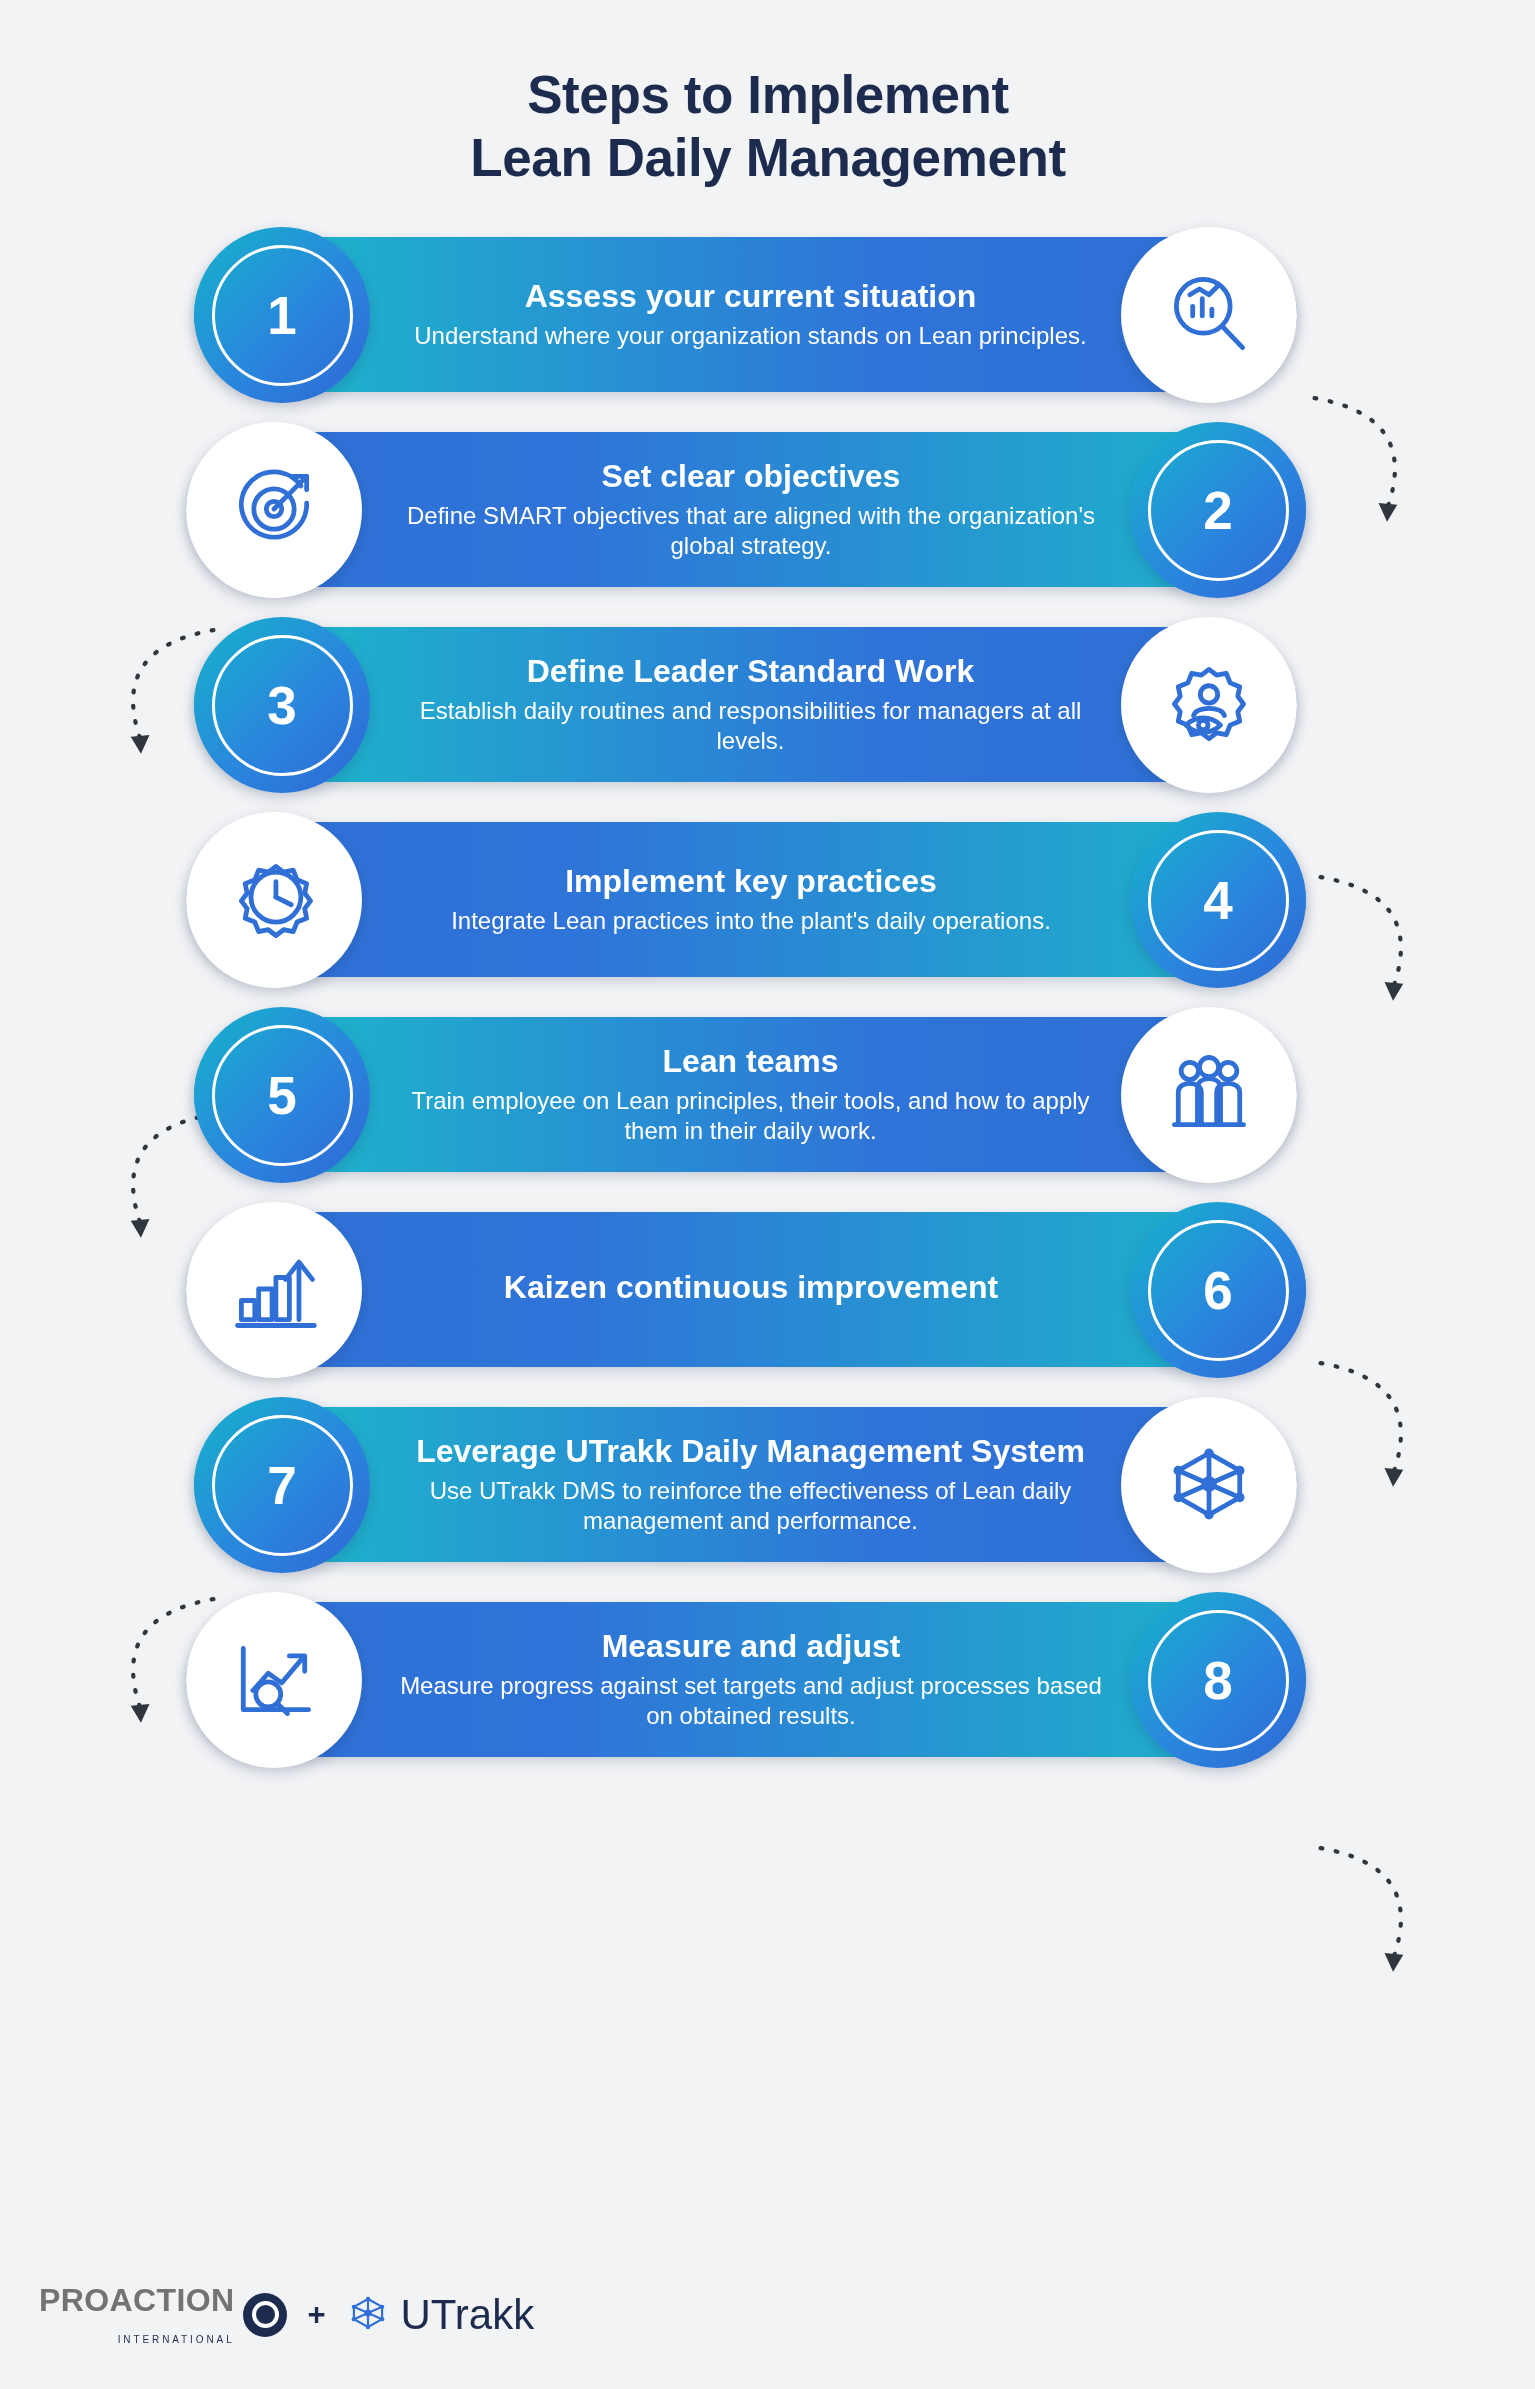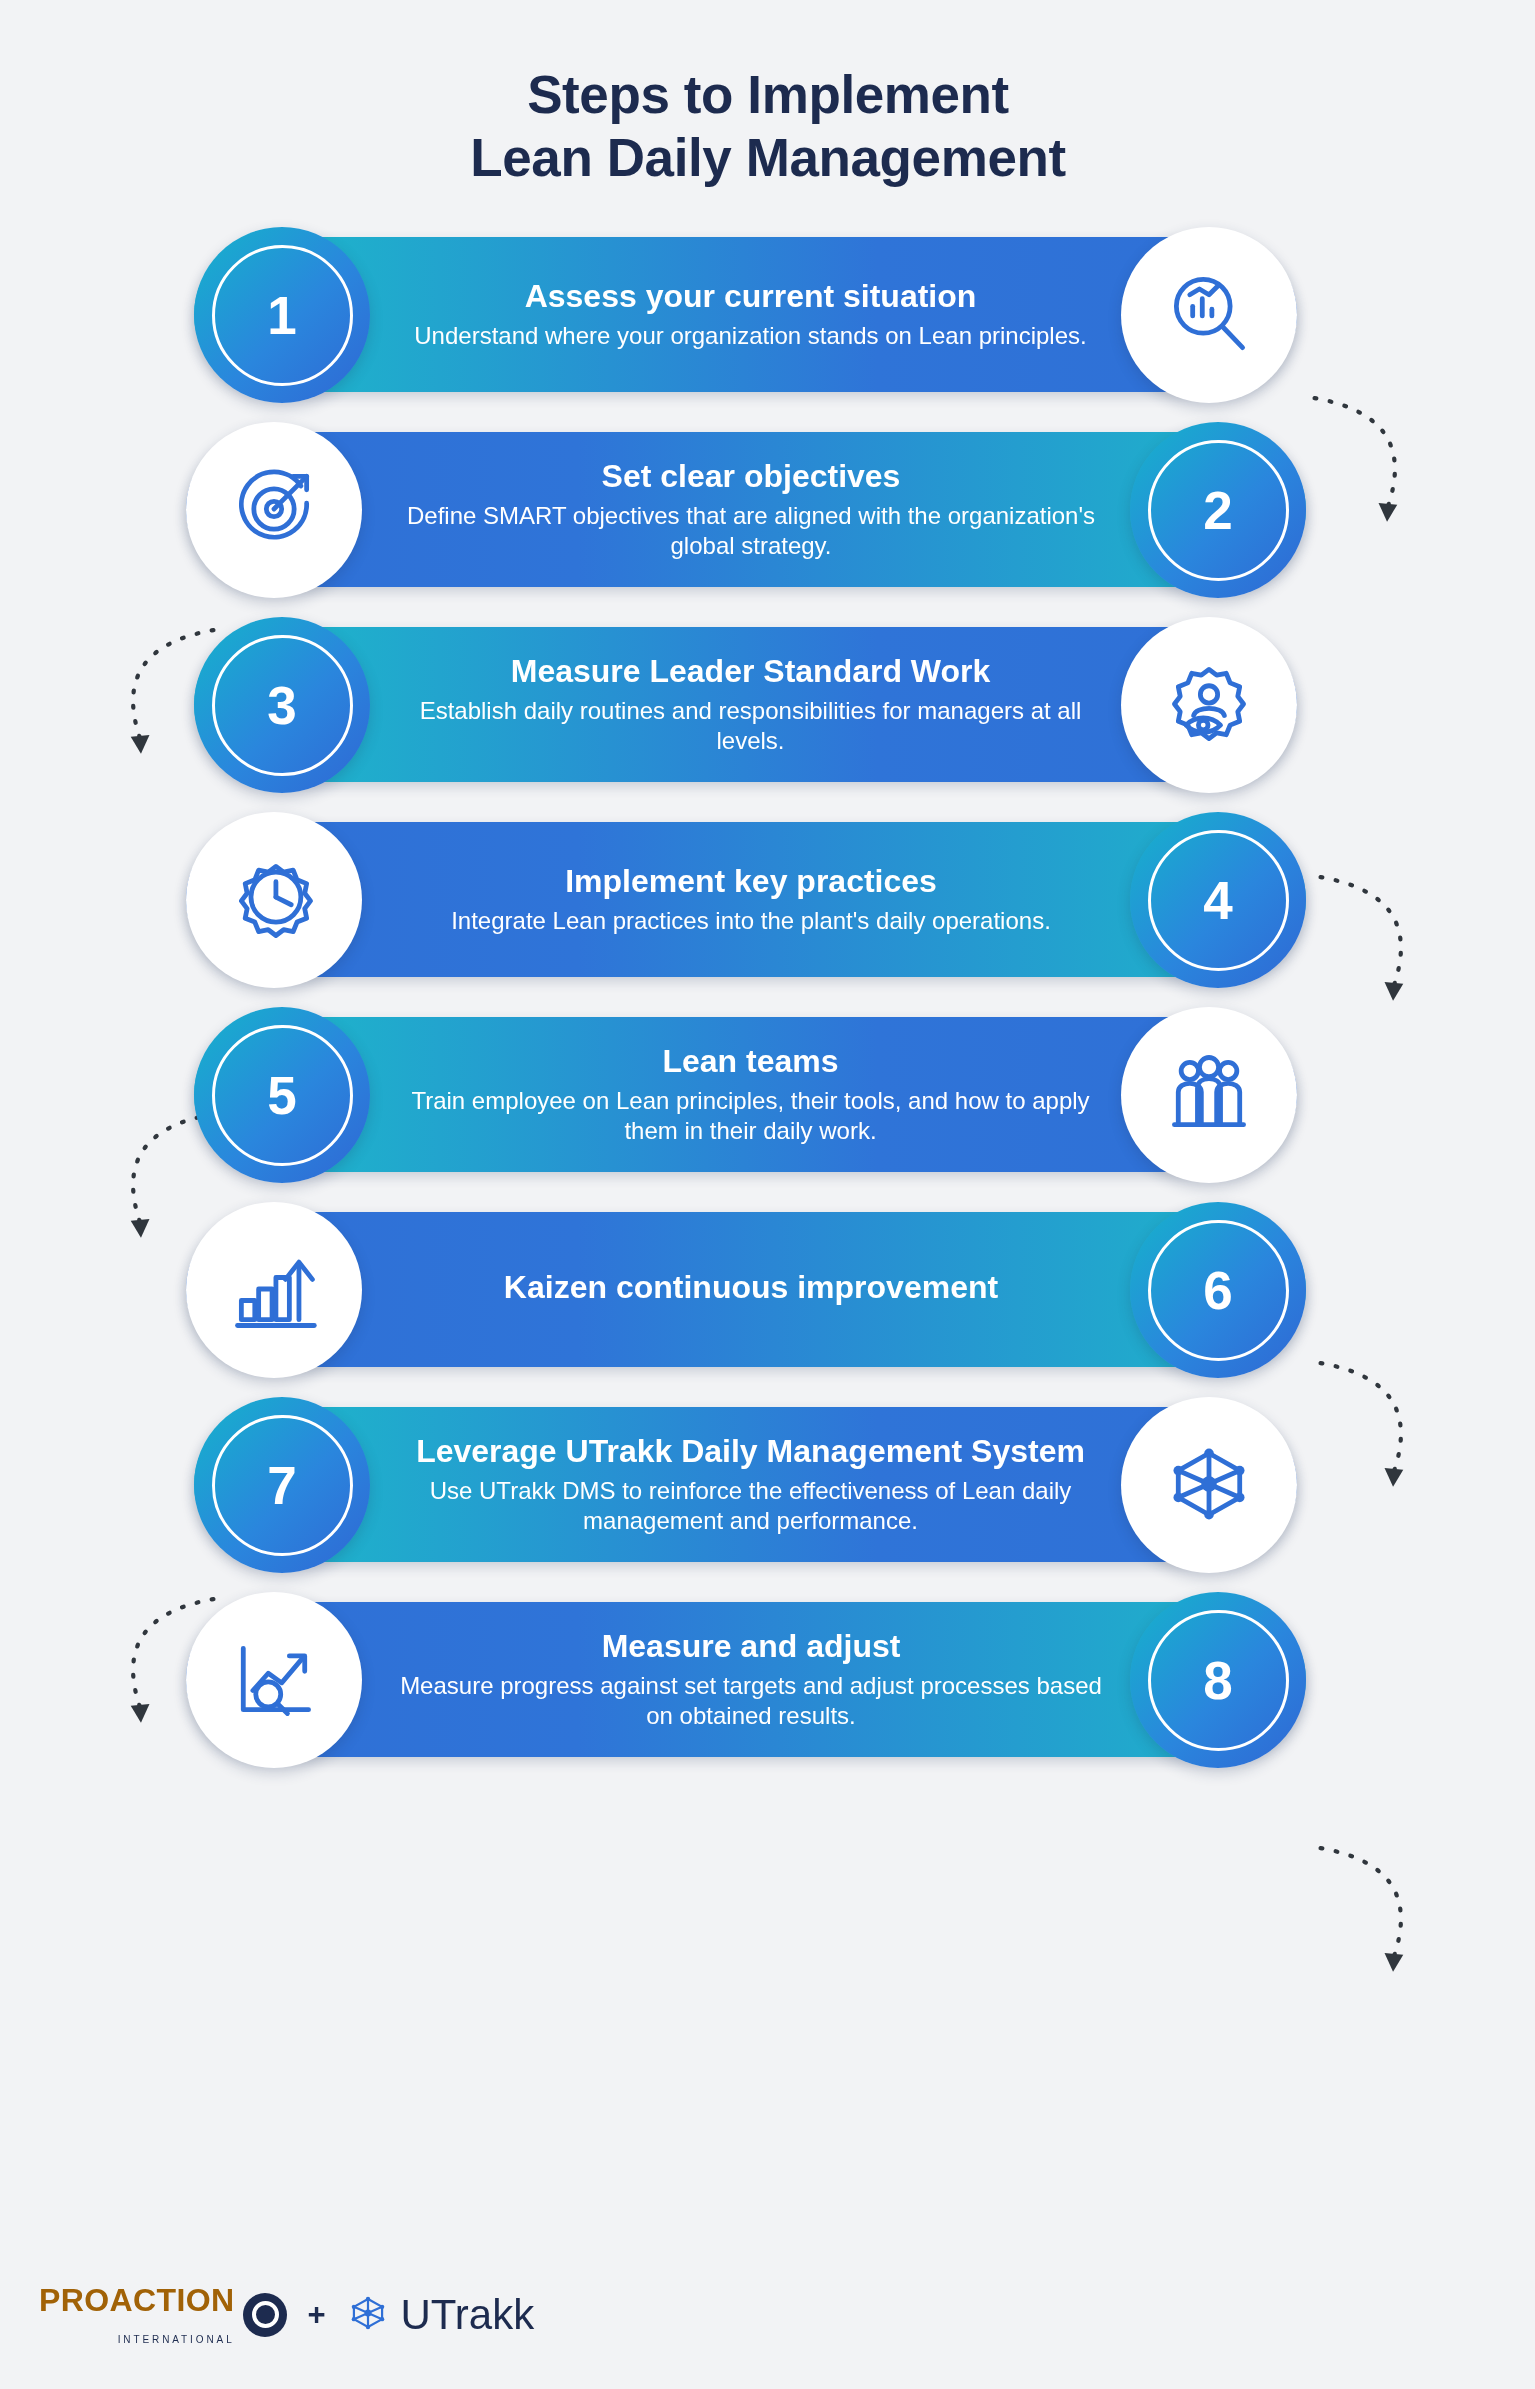--- a/index.html
+++ b/index.html
@@ -162,21 +162,21 @@
   }
   .pa-logo {
     display: flex;
     align-items: center;
     gap: 8.5px;
   }
   .pa-text {
     line-height: 1;
   }
   .pa-main {
-    color: #a16207;
+    color: #737373;
     font-size: 32px;
     font-weight: bold;
     letter-spacing: 0.4px;
   }
   .pa-sub {
     color: #1d2b4f;
     font-size: 10px;
     letter-spacing: 2.9px;
     text-align: right;
     margin-top: 19px;
@@ -283,21 +283,21 @@
         <polygon points="55,165 43,145 65,143"></polygon>
       </svg>
     </div>
 
     <div class="step left">
       <div class="bar"></div>
       <div class="circle num">
         <div class="ring">3</div>
       </div>
       <div class="text">
-        <div class="head">Measure Leader Standard Work</div>
+        <div class="head">Define Leader Standard Work</div>
         <div class="desc">Establish daily routines and responsibilities for managers at all levels.</div>
       </div>
       <div class="circle icon">
         <span>
           <svg viewBox="0 0 100 100">
             <path d="M50 14 L58 20 L68 18 L72 28 L82 32 L80 42 L86 50 L80 58 L82 68 L72 72 L68 82 L58 80 L50 86 L42 80 L32 82 L28 72 L18 68 L20 58 L14 50 L20 42 L18 32 L28 28 L32 18 L42 20 Z"></path>
             <circle cx="50" cy="40" r="9"></circle>
             <path d="M34 62 C 36 52, 64 52, 66 62"></path>
             <path d="M26 72 C 36 62, 52 62, 62 72 C 52 82, 36 82, 26 72 Z"></path>
             <circle cx="44" cy="72" r="5"></circle>

